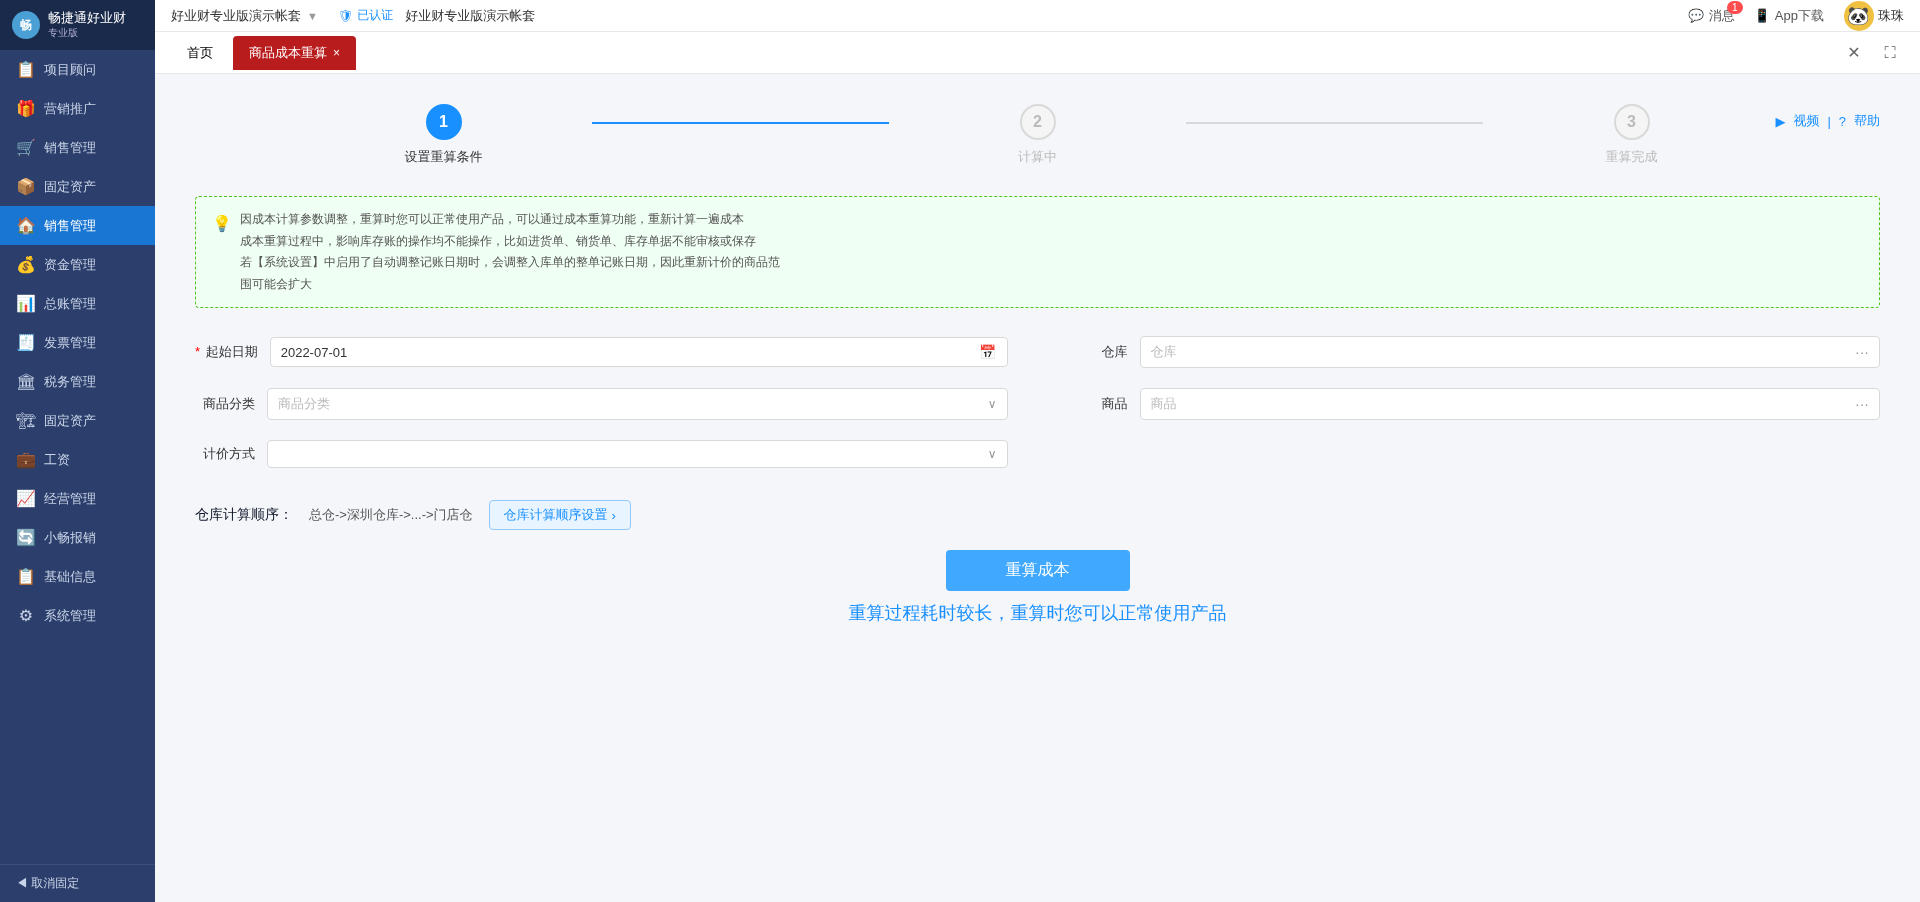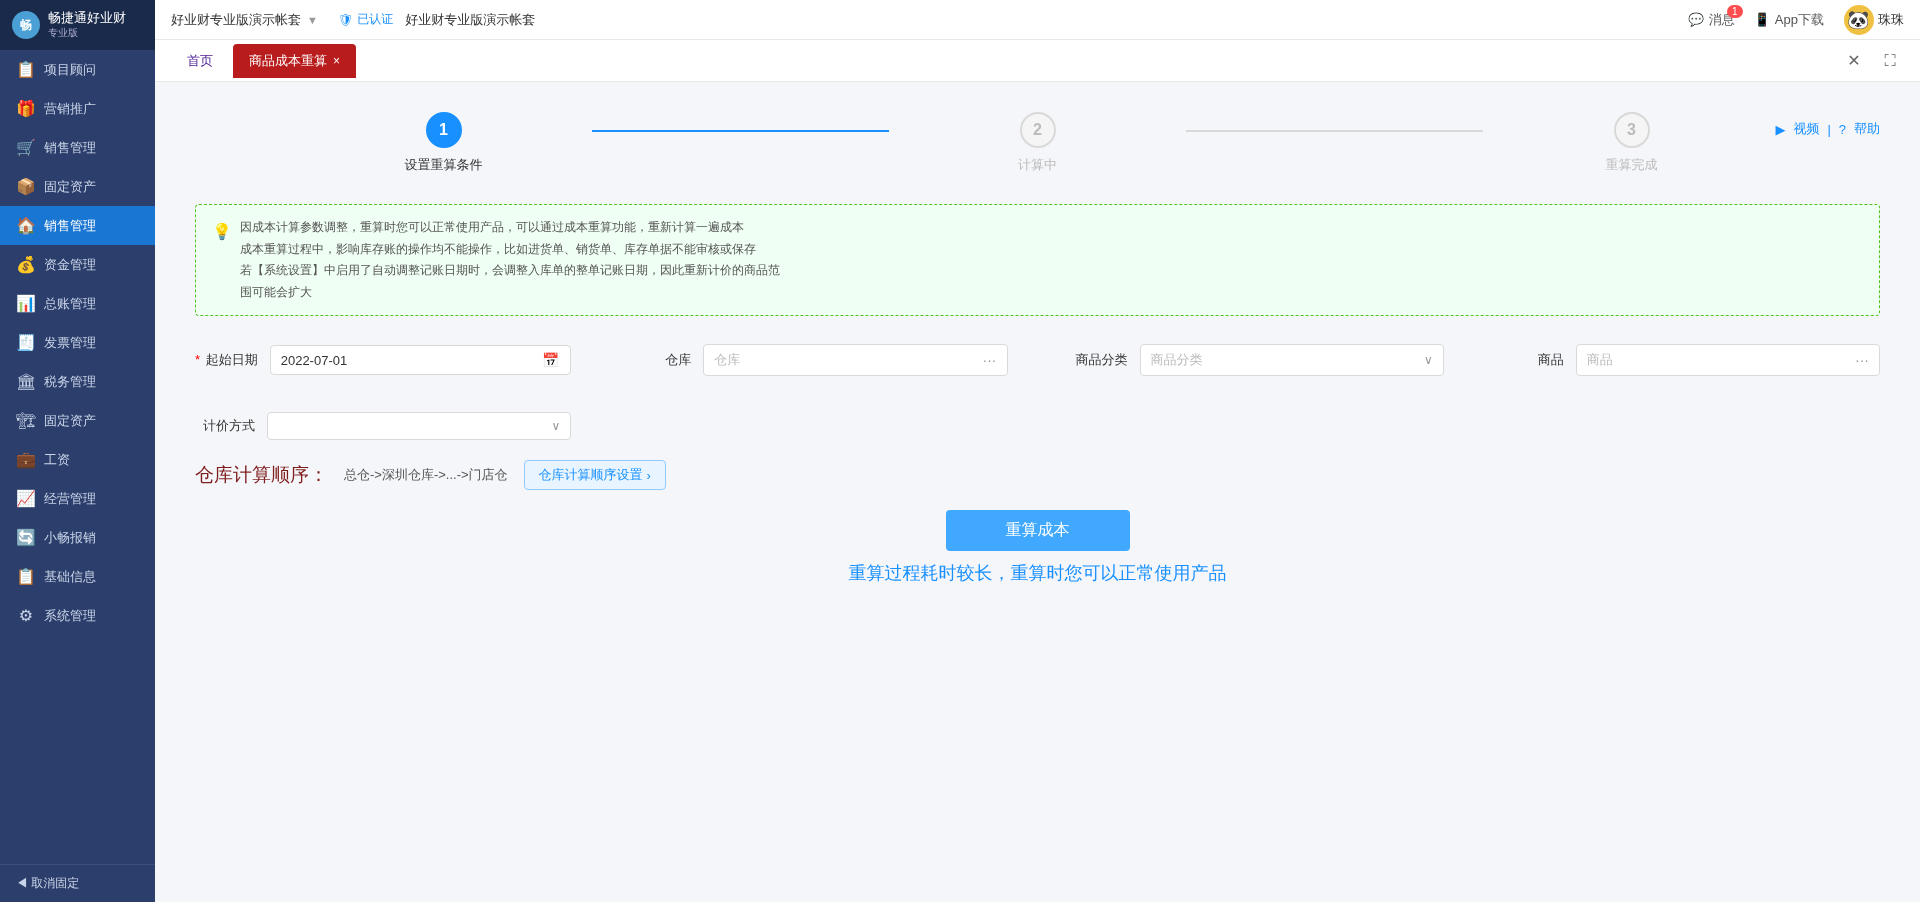--- a/index.html
+++ b/index.html
@@ -63,21 +63,21 @@
     .main-area {
       flex: 1;
       display: flex;
       flex-direction: column;
       overflow: hidden;
     }
 
     
     .topbar {
       background: #fff;
-      height: 40px;
+      height: 32px;
       display: flex;
       align-items: center;
       padding: 0 16px;
       border-bottom: 1px solid #e8e8e8;
       gap: 12px;
     }
     .topbar-account {
       display: flex;
       align-items: center;
       gap: 6px;
@@ -135,21 +135,21 @@
       background: #fff;
       display: flex;
       align-items: center;
       padding: 0 16px;
       border-bottom: 1px solid #e8e8e8;
       height: 42px;
       gap: 4px;
     }
     .tab-home {
       padding: 8px 16px;
-      color: #4c1d95;
+      color: #000000;
       cursor: pointer;
       font-size: 13px;
     }
     .tab-active {
       background: #b91c1c;
       color: white;
       padding: 8px 16px;
       border-radius: 4px 4px 0 0;
       display: flex;
       align-items: center;
@@ -245,23 +245,23 @@
       font-size: 12px;
       line-height: 1.8;
       display: flex;
       gap: 8px;
     }
     .info-icon { color: #faad14; font-size: 16px; margin-top: 1px; }
 
     
     .form-grid {
       display: grid;
-      grid-template-columns: 1fr 1fr 1fr 1fr;
-      gap: 36px 60px;
-      margin-bottom: 20px;
+      grid-template-columns: 1fr 1fr;
+      gap: 20px 60px;
+      margin-bottom: 32px;
     }
     .form-row {
       display: flex;
       align-items: center;
       gap: 12px;
     }
     .form-label {
       font-size: 13px;
       color: #333;
       min-width: 60px;
@@ -286,21 +286,21 @@
     .form-input .chevron-icon { color: #999; font-size: 12px; }
 
     
     .calc-order-row {
       display: flex;
       align-items: center;
       gap: 16px;
       margin-bottom: 20px;
       padding-left: 0;
     }
-    .calc-order-label { font-size: 19px; color: #7f1d1d; }
+    .calc-order-label { font-size: 14px; color: #0f172a; }
     .calc-order-value { font-size: 13px; color: #555; }
     .calc-order-btn {
       background: #e8f4ff;
       border: 1px solid #91caff;
       border-radius: 4px;
       padding: 5px 14px;
       color: #1890ff;
       cursor: pointer;
       font-size: 13px;
       display: flex;

